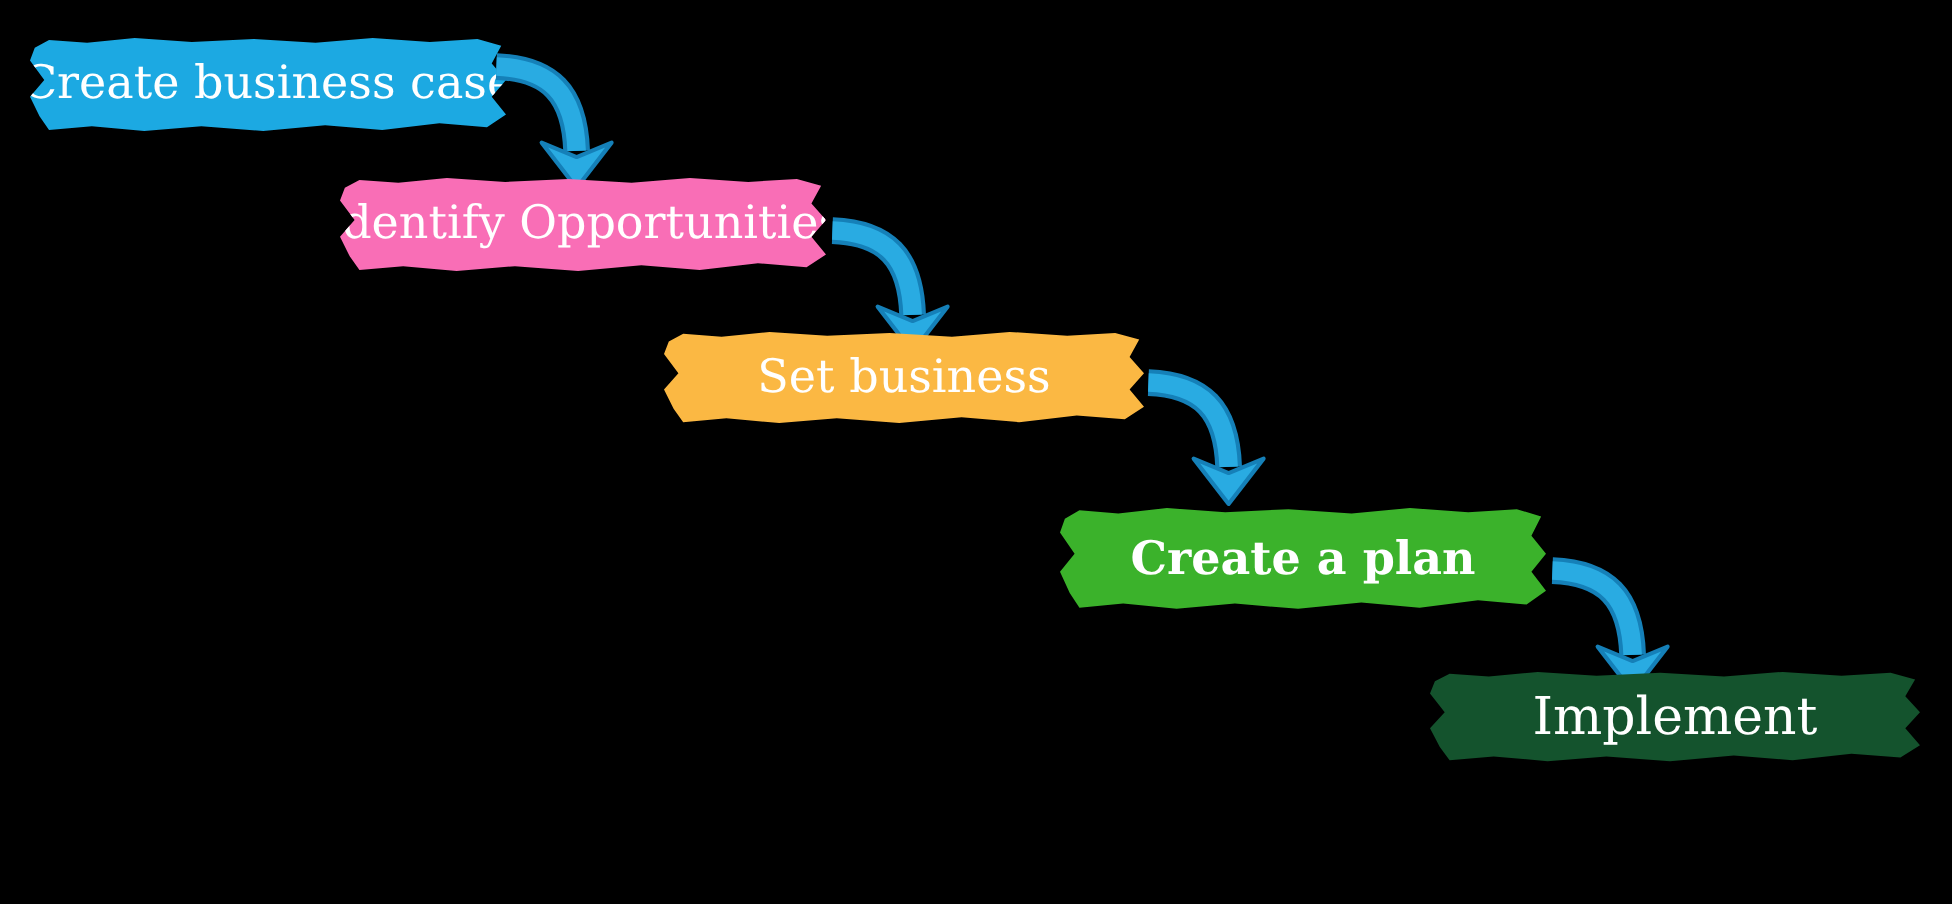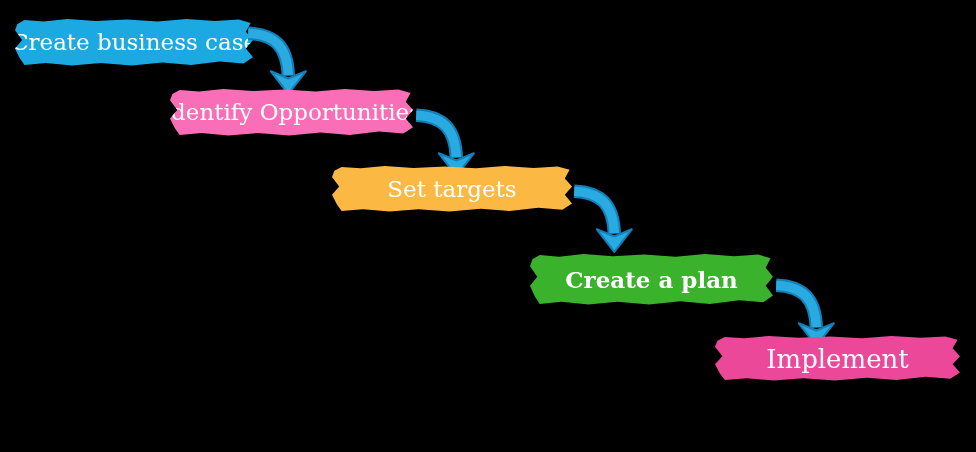--- a/index.html
+++ b/index.html
@@ -67,36 +67,36 @@
     <span>Identify Opportunities</span>
   </div>
 
   <svg class="arrow arrow-2" viewBox="0 0 60 70">
     <path d="M2 9 C 28 10, 40 22, 41 50" fill="none" stroke-linecap="butt" stroke-width="13" style="stroke: rgb(21, 128, 184);"></path>
     <path d="M2 9 C 28 10, 40 22, 41 50" fill="none" stroke-linecap="butt" stroke-width="9" style="stroke: rgb(41, 171, 226);"></path>
     <polygon points="41,68 24,46 41,53 58,46" stroke-width="2" stroke-linejoin="round" style="fill: rgb(41, 171, 226); stroke: rgb(21, 128, 184);"></polygon>
   </svg>
 
   <div class="step step-3" style="background: rgb(251, 184, 67);">
-    <span>Set targets</span>
+    <span>Set business</span>
   </div>
 
   <svg class="arrow arrow-3" viewBox="0 0 60 70">
     <path d="M2 9 C 28 10, 40 22, 41 50" fill="none" stroke-linecap="butt" stroke-width="13" style="stroke: rgb(21, 128, 184);"></path>
     <path d="M2 9 C 28 10, 40 22, 41 50" fill="none" stroke-linecap="butt" stroke-width="9" style="stroke: rgb(41, 171, 226);"></path>
     <polygon points="41,68 24,46 41,53 58,46" stroke-width="2" stroke-linejoin="round" style="fill: rgb(41, 171, 226); stroke: rgb(21, 128, 184);"></polygon>
   </svg>
 
   <div class="step step-4" style="background: rgb(59, 178, 43); font-weight: bold;">
     <span>Create a plan</span>
   </div>
 
   <svg class="arrow arrow-4" viewBox="0 0 60 70">
     <path d="M2 9 C 28 10, 40 22, 41 50" fill="none" stroke-linecap="butt" stroke-width="13" style="stroke: rgb(21, 128, 184);"></path>
     <path d="M2 9 C 28 10, 40 22, 41 50" fill="none" stroke-linecap="butt" stroke-width="9" style="stroke: rgb(41, 171, 226);"></path>
     <polygon points="41,68 24,46 41,53 58,46" stroke-width="2" stroke-linejoin="round" style="fill: rgb(41, 171, 226); stroke: rgb(21, 128, 184);"></polygon>
   </svg>
 
-  <div class="step step-5" style="background: #ec4899;">
+  <div class="step step-5" style="background: #14532d;">
     <span>Implement</span>
   </div>
 
 </div>
 
 </body></html>

